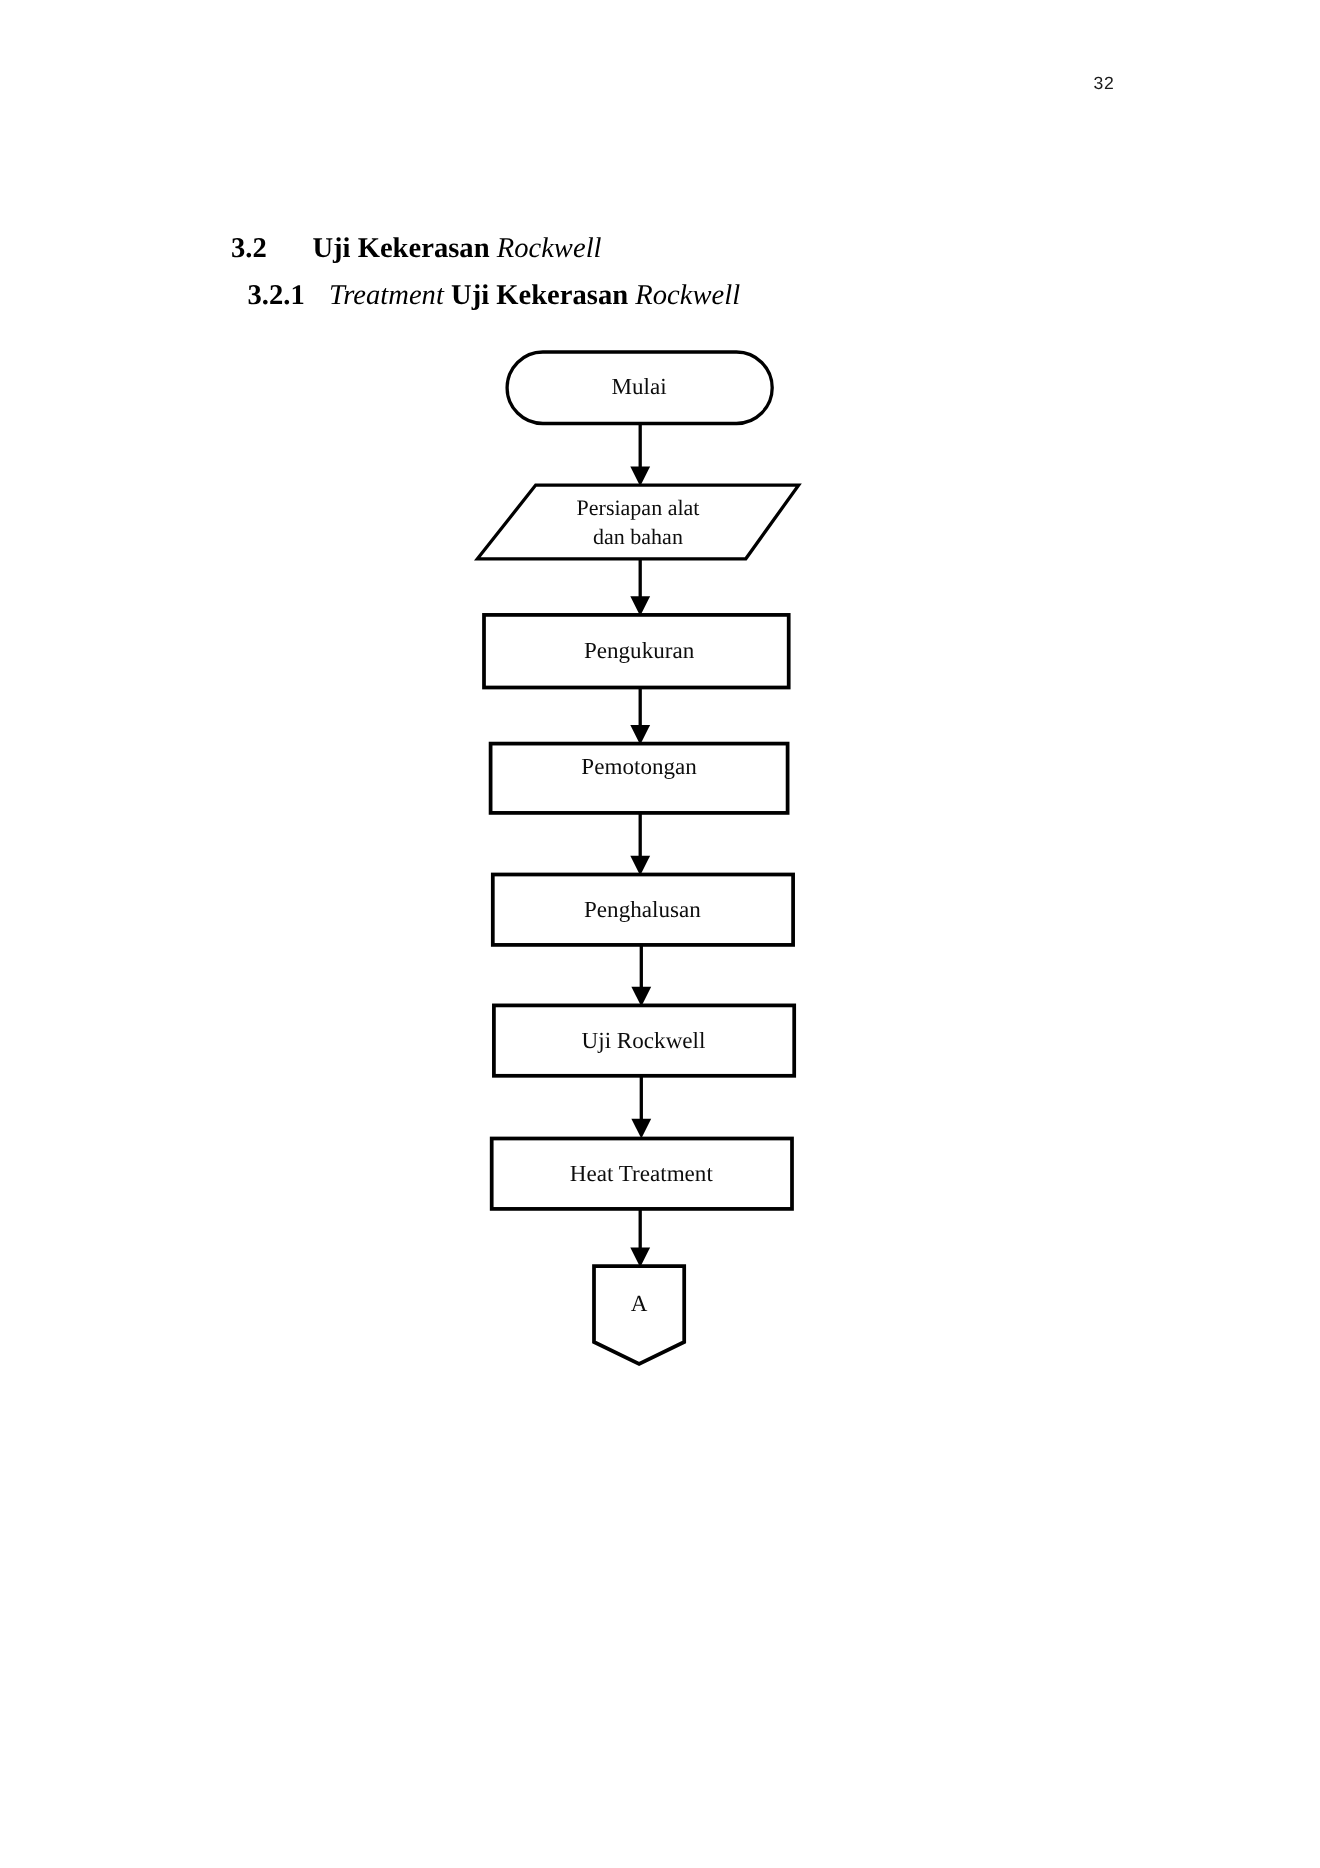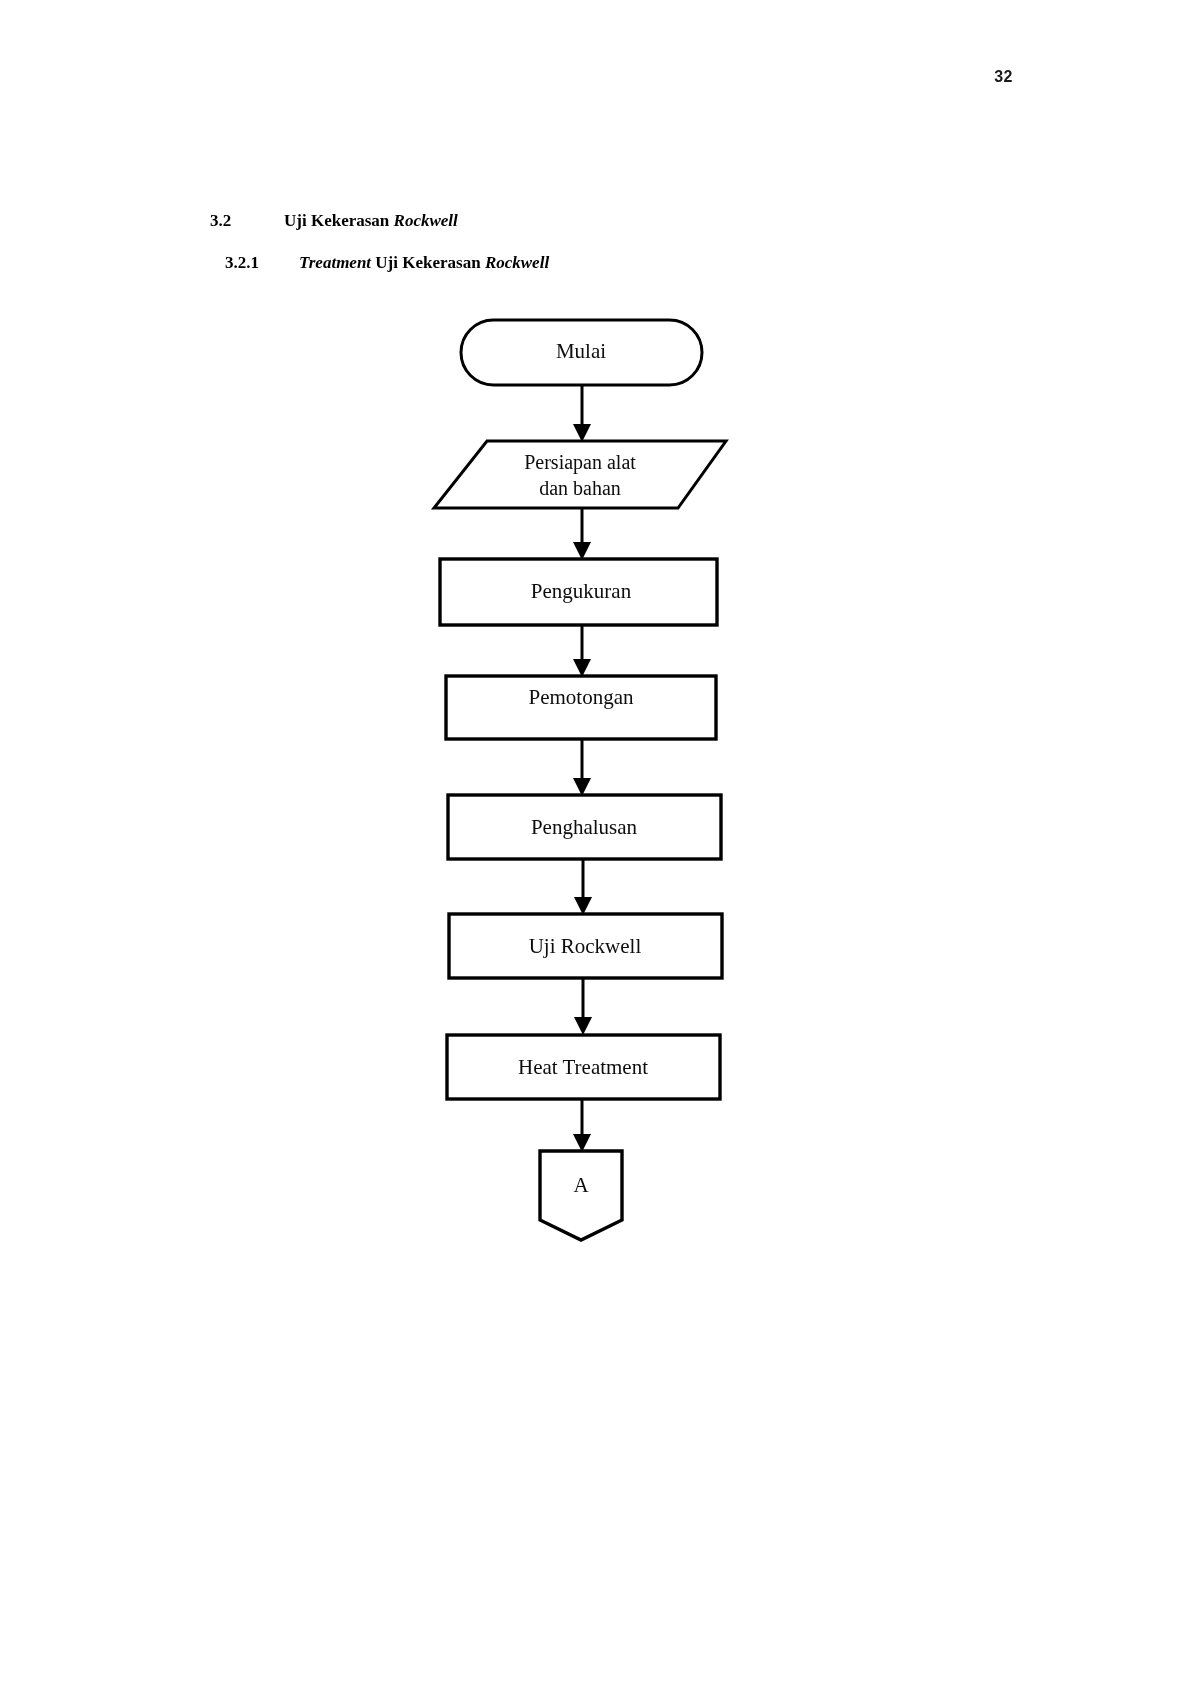--- a/index.html
+++ b/index.html
@@ -21,43 +21,43 @@
 
   
   .page-number {
     position: absolute;
     top: 68px;
     left: 0;
     width: 1013px;
     text-align: right;
     font-family: "Liberation Sans", sans-serif;
     font-size: 16px;
-    font-weight: 700;
+    font-weight: 400;
     letter-spacing: 0.5px;
     color: #1a1a1a;
   }
 
   
   .heading {
     position: absolute;
     display: flex;
     align-items: flex-end;
     font-family: "Liberation Serif", serif;
-    font-size: 17px;
+    font-size: 26px;
     font-weight: bold;
     color: #000000;
     white-space: pre;
   }
   .heading .num {
     display: inline-block;
     width: 74px;
     flex: 0 0 74px;
   }
   .heading .txt { font-weight: bold; }
-  .heading .ital { font-style: italic; font-weight: bold; }
+  .heading .ital { font-style: italic; font-weight: normal; }
 
   #heading-1 { left: 210px; top: 211px; }
   #heading-2 { left: 225px; top: 253px; }
 
   
   .flowchart {
     position: absolute;
     left: 0;
     top: 0;
     width: 988px;

